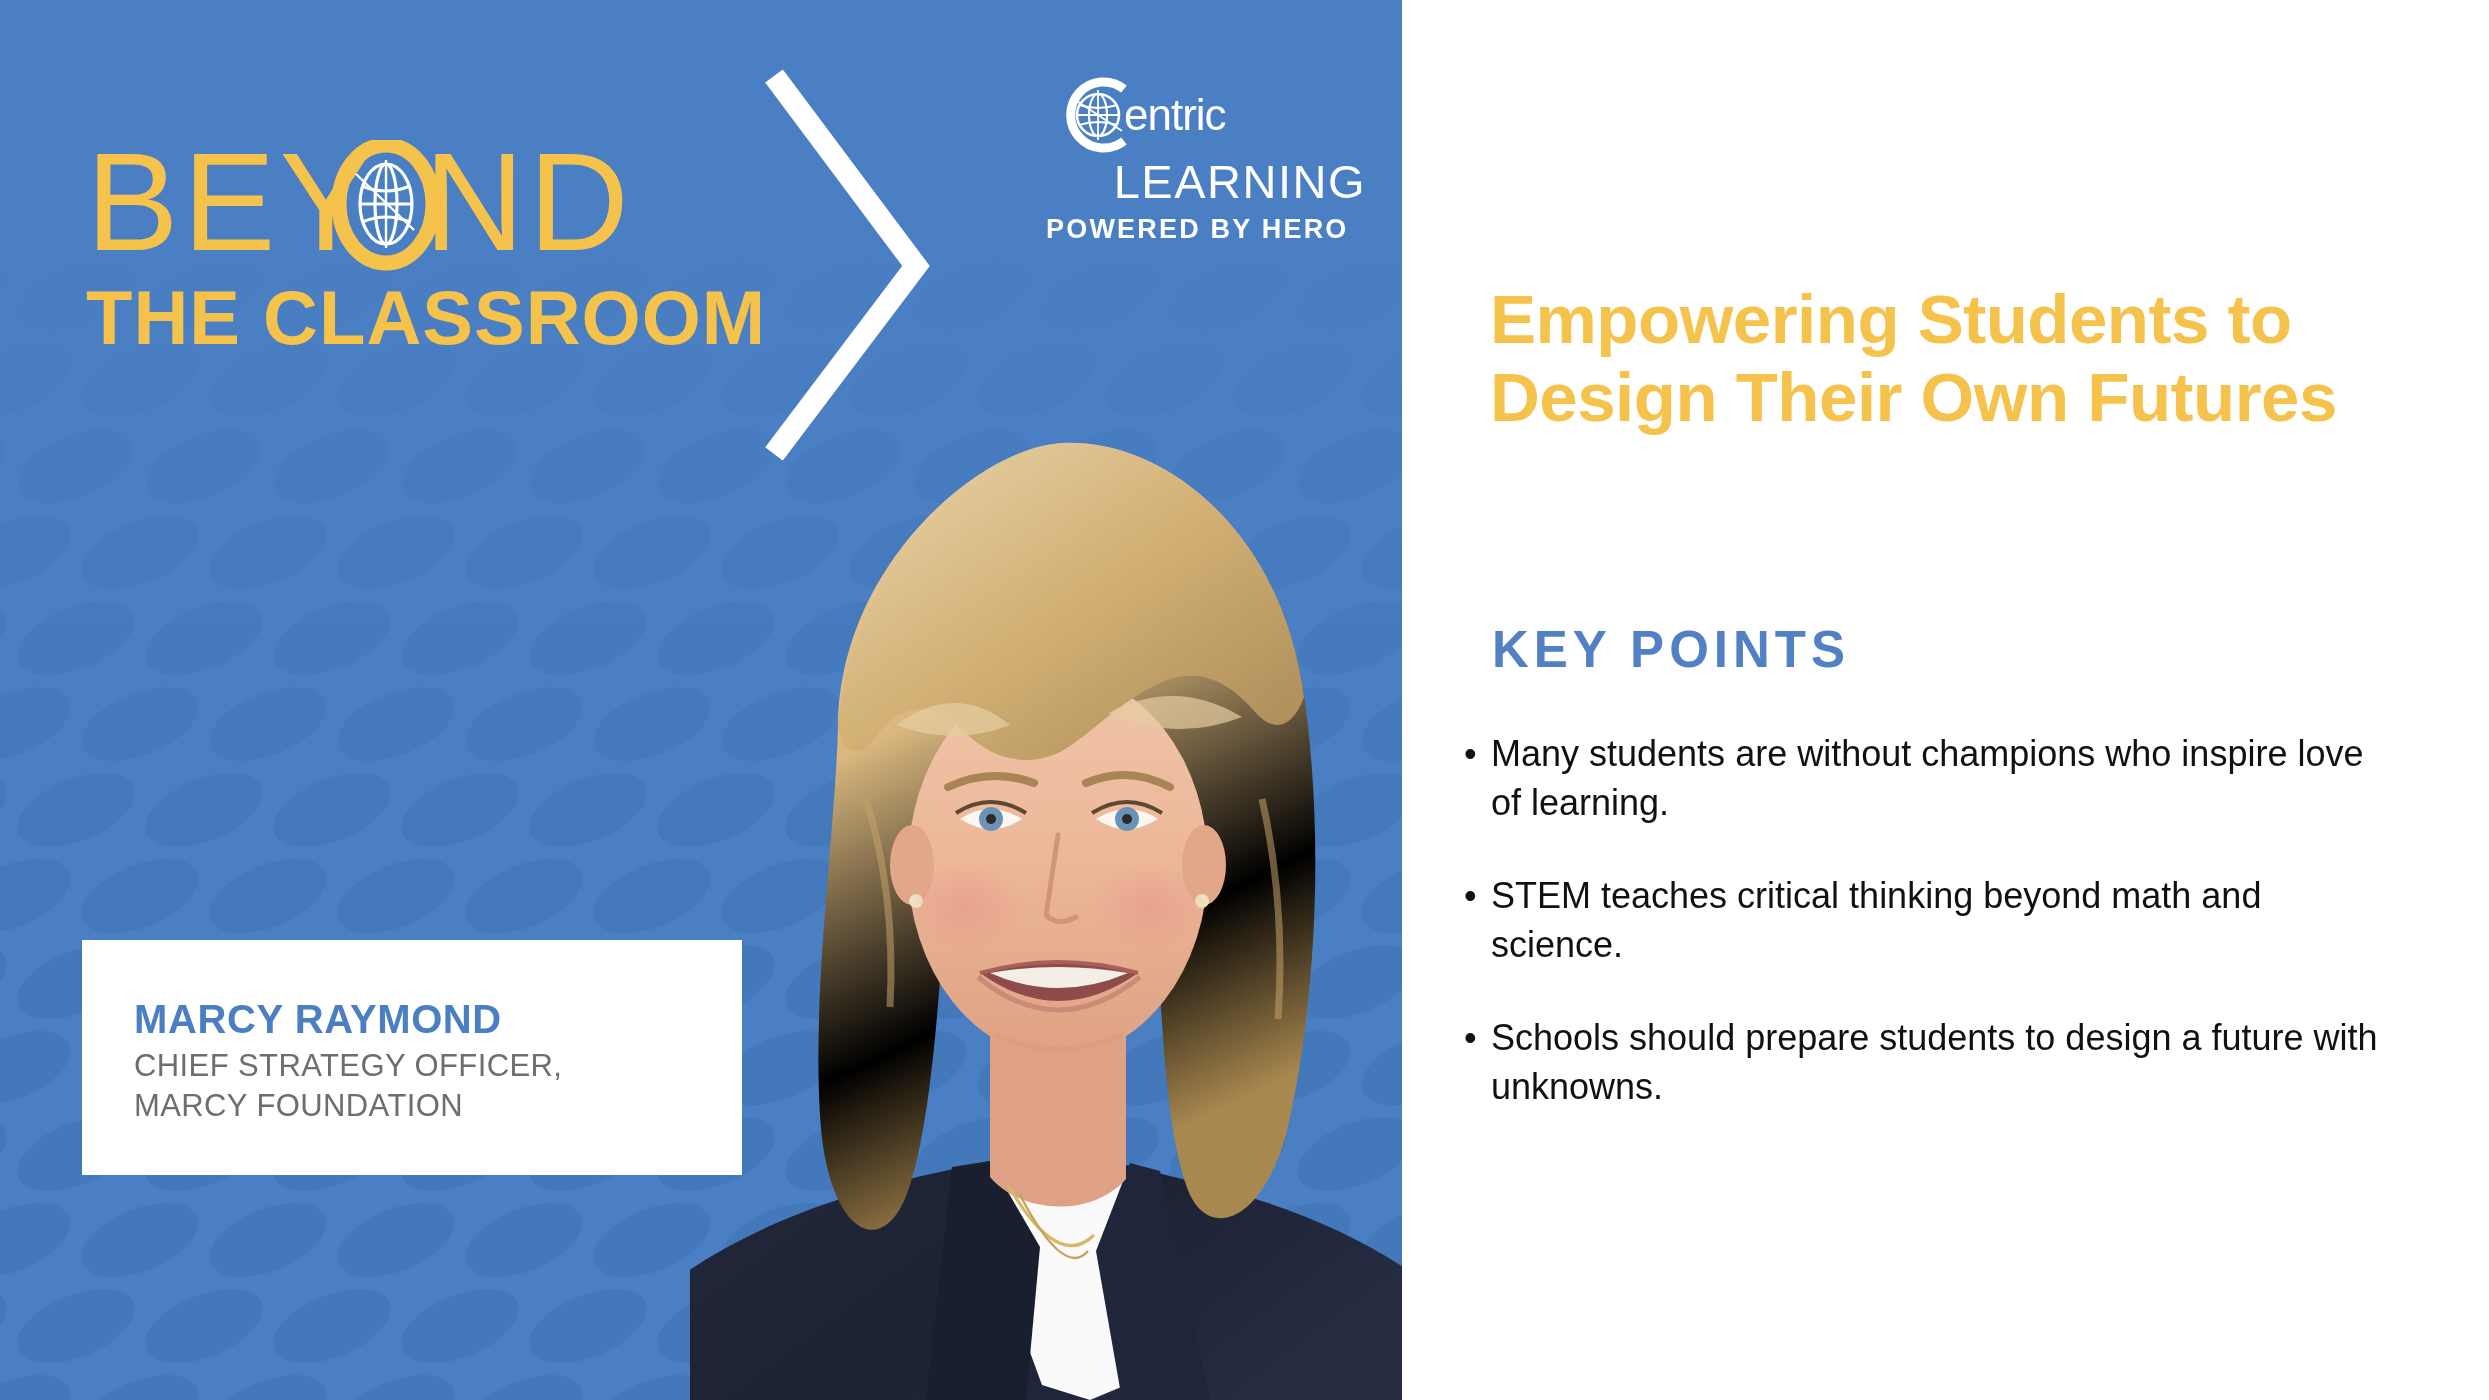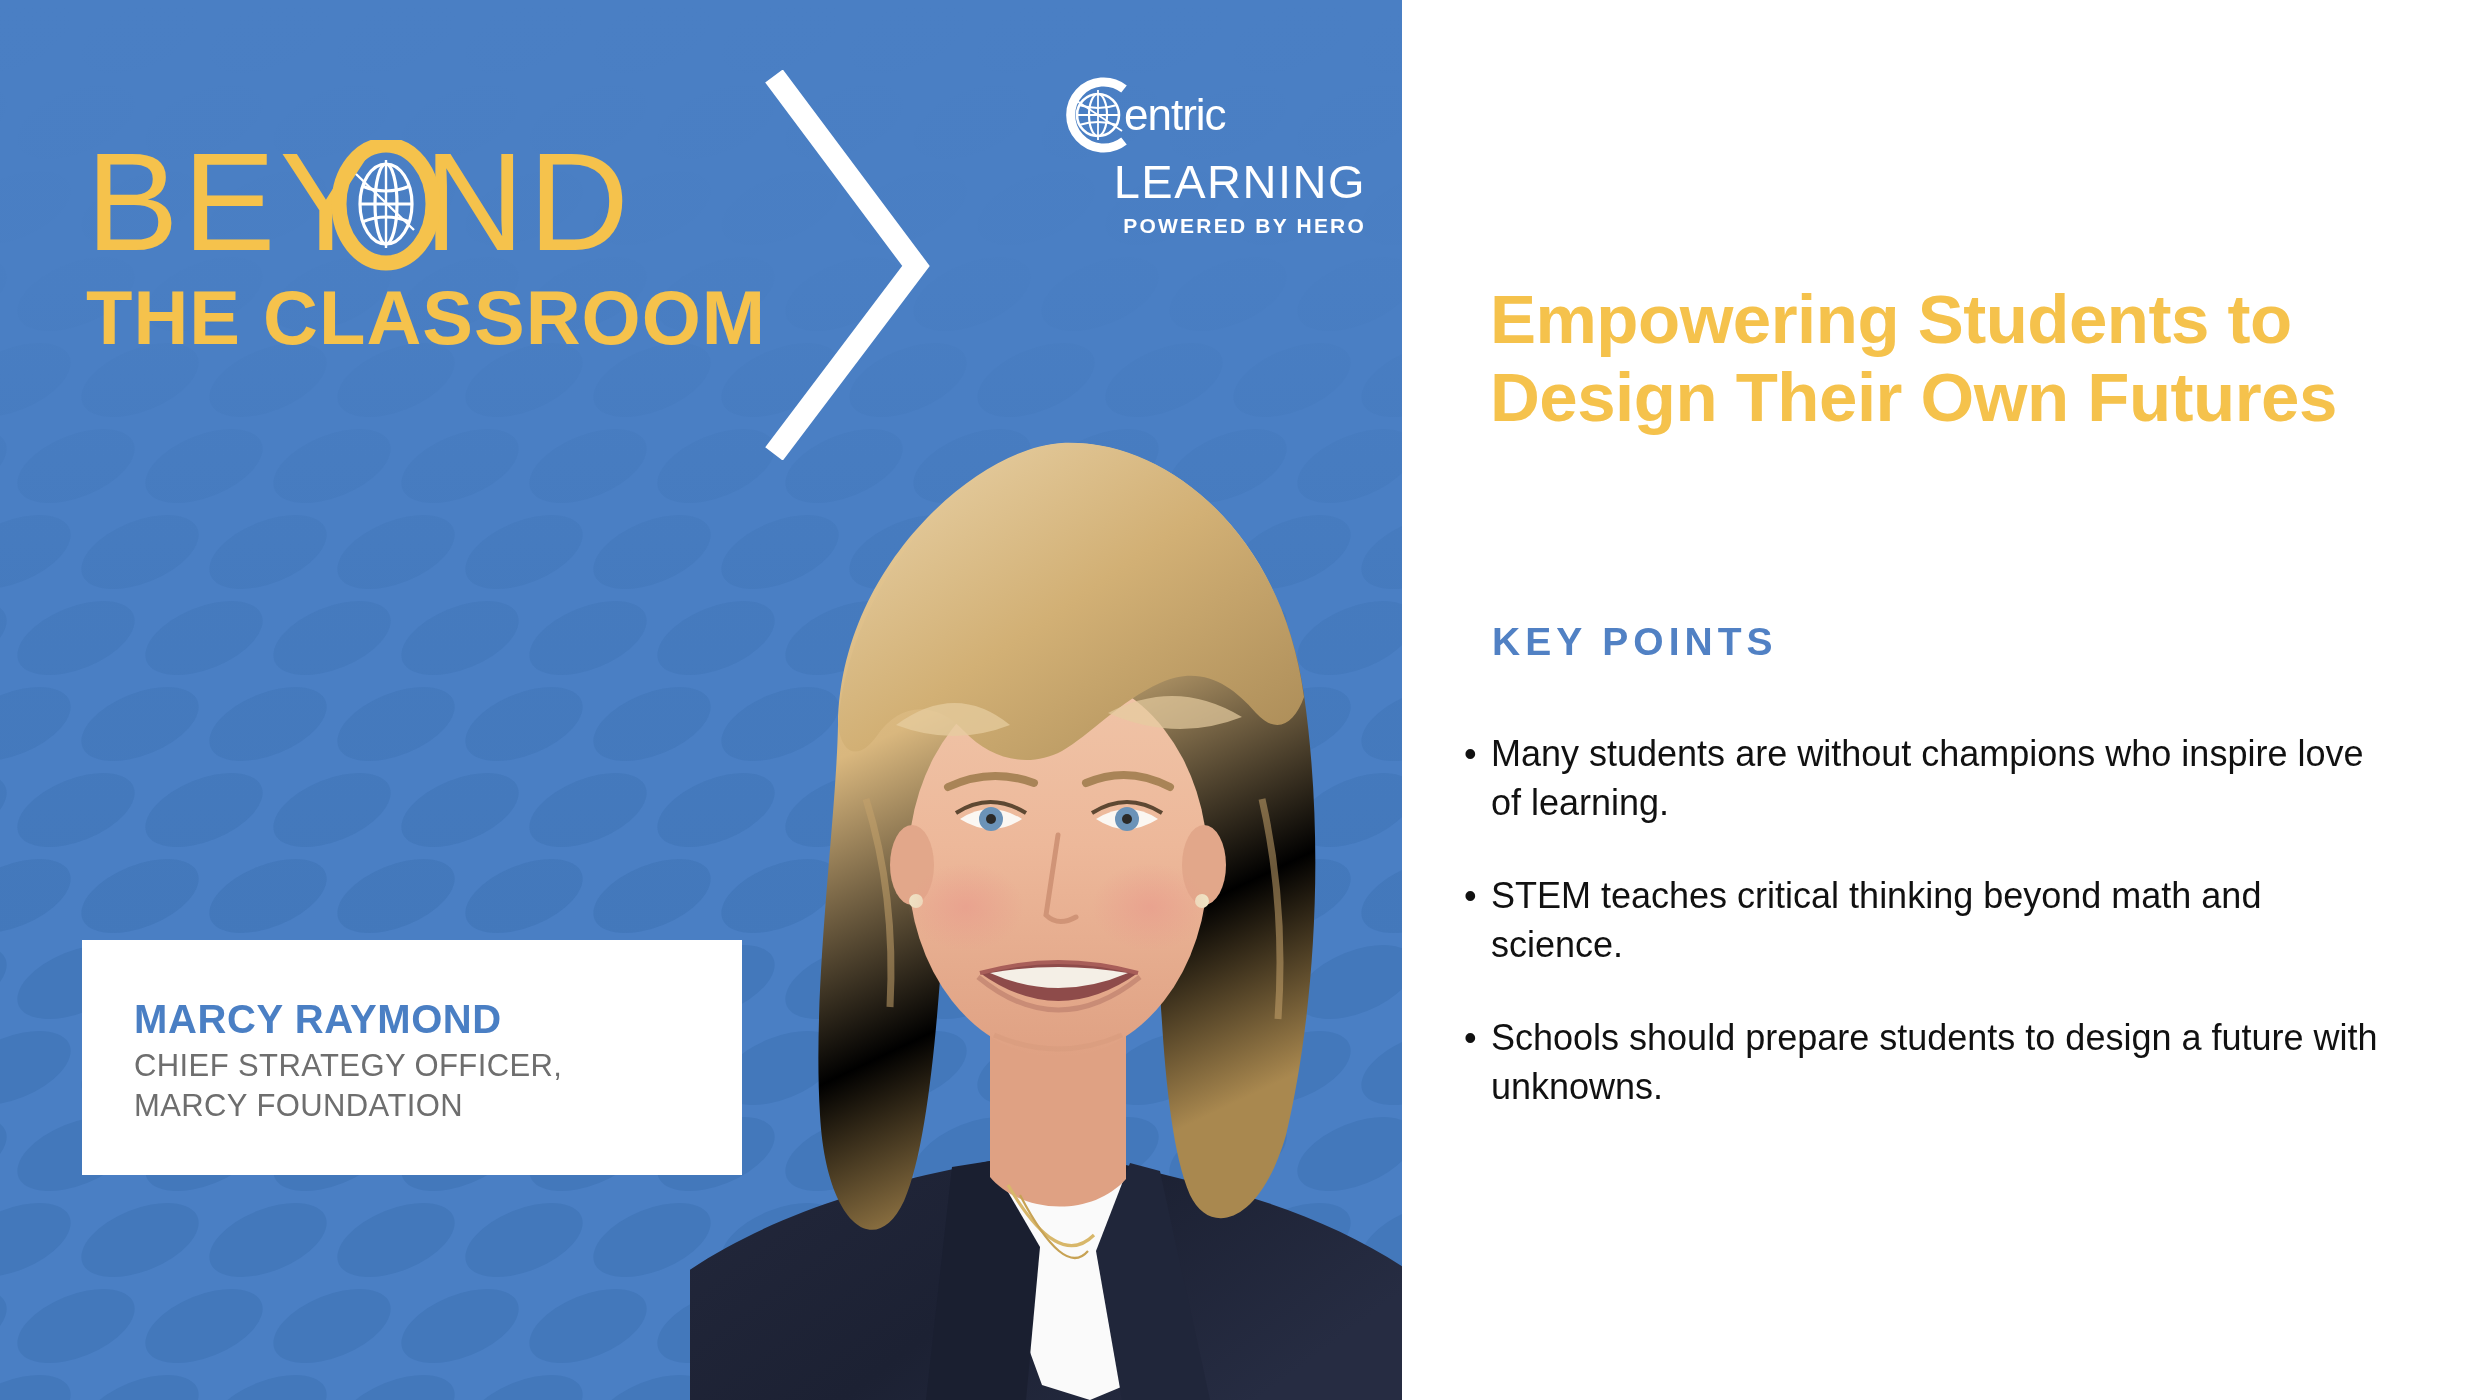--- a/index.html
+++ b/index.html
@@ -99,24 +99,23 @@
   }
   .brand-learning {
     font-size: 47px;
     font-weight: 400;
     letter-spacing: 1.5px;
     text-align: right;
     margin-top: -4px;
     color:#ffffff;
   }
   .brand-powered {
-    font-size: 21px;
+    font-size: 27px;
     font-weight: 600;
     letter-spacing: 2.2px;
-    text-align: right;
     margin-top: 5px;
     color:#ffffff;
   }
 
   
   .speaker-card {
     position: absolute;
     left: 82px;
     top: 940px;
     width: 660px;
@@ -171,21 +170,21 @@
     font-size: 69px;
     font-weight: 700;
     line-height: 1.13;
     color: #F5C24C;
     letter-spacing: -0.5px;
   }
   .key-points-label {
     position: absolute;
     left: 90px;
     top: 620px;
-    font-size: 39px;
+    font-size: 51px;
     font-weight: 700;
     letter-spacing: 5px;
     color: #5181C4;
   }
   .bullets {
     position: absolute;
     left: 56px;
     top: 730px;
     width: 935px;
     list-style: none;

